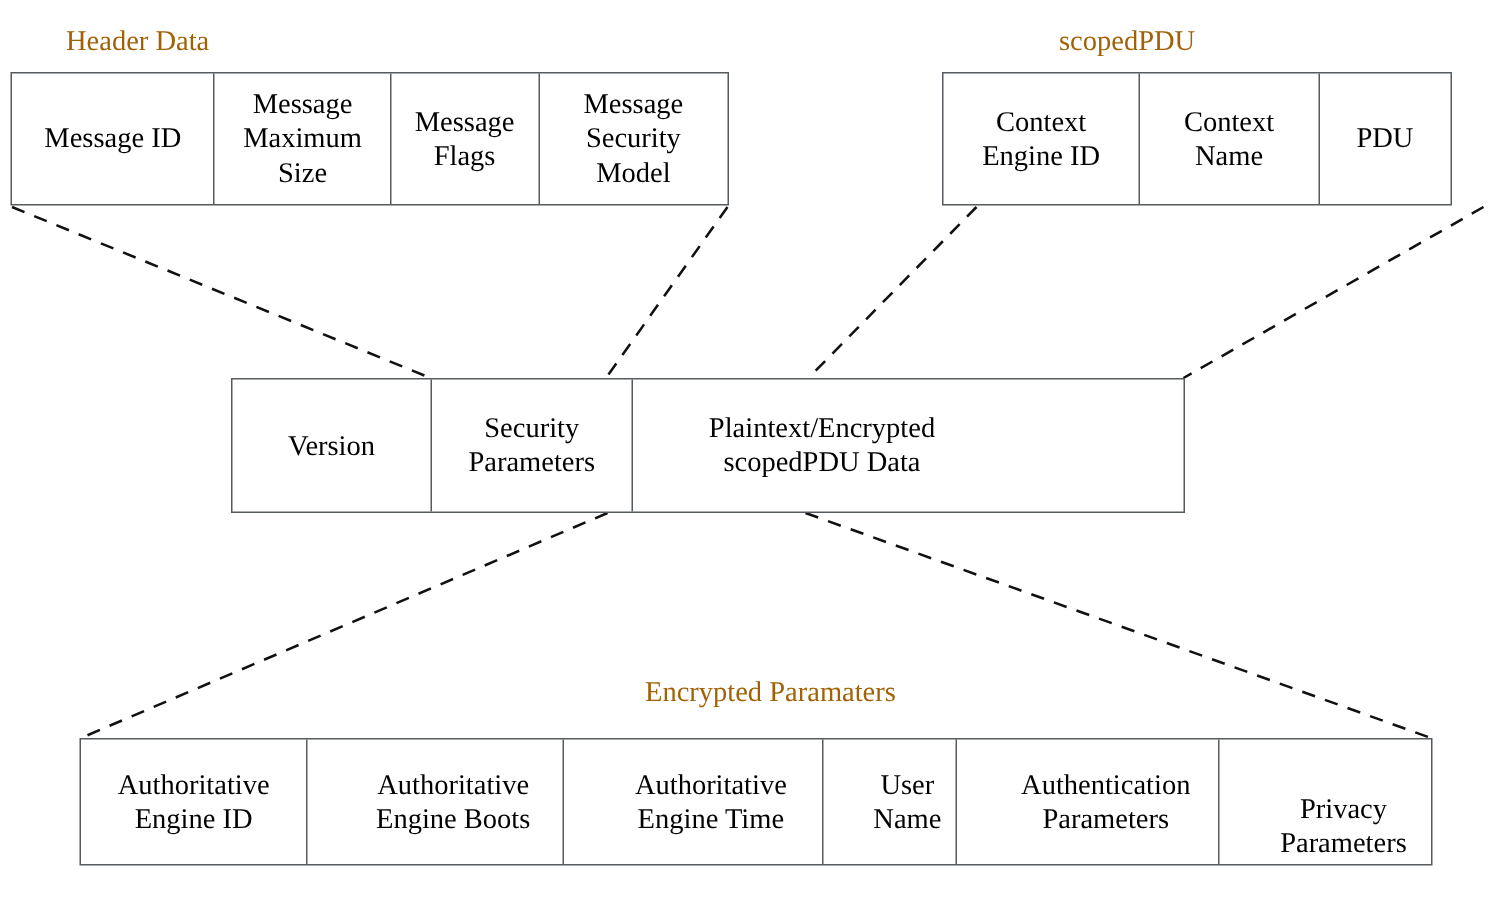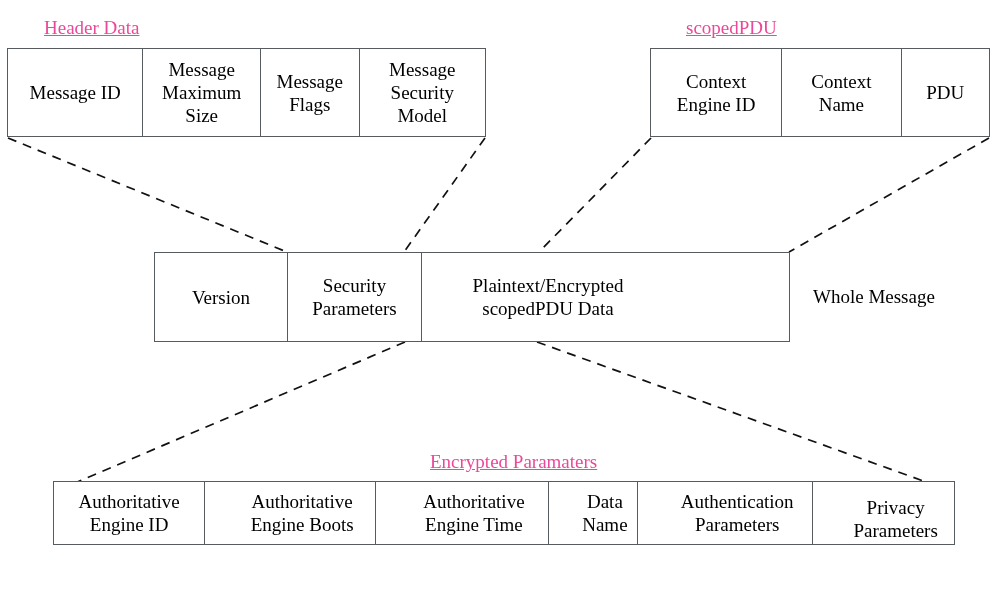--- a/index.html
+++ b/index.html
@@ -22,22 +22,21 @@
     top: 0;
     width: 1007px;
     height: 603px;
     pointer-events: none;
   }
   .group-label {
     position: absolute;
     font-size: 19px;
     line-height: 22px;
     white-space: nowrap;
-    color: #ec4899;
-    text-decoration: underline;
+    color: #a16207;
   }
   .boxrow {
     position: absolute;
     display: flex;
     box-sizing: border-box;
     border: 1.4px solid #555b5e;
     background: #ffffff;
   }
   .cell {
     box-sizing: border-box;
@@ -97,23 +96,23 @@
       <span>Message
 Flags</span>
     </div>
     <div class="cell" style="width:126px;">
       <span>Message
 Security
 Model</span>
     </div>
   </div>
 
-  <div class="group-label" style="left:686px; top:17px;">scopedPDU</div>
+  <div class="group-label" style="left:706px; top:17px;">scopedPDU</div>
 
-  <div class="boxrow" style="left:650px; top:48px; width:340px; height:89px;">
+  <div class="boxrow" style="left:628px; top:48px; width:340px; height:89px;">
     <div class="cell" style="width:132px;">
       <span>Context
 Engine ID</span>
     </div>
     <div class="cell" style="width:120px;">
       <span>Context
 Name</span>
     </div>
     <div class="cell" style="width:88px;">
       <span>PDU</span>
@@ -127,39 +126,38 @@
     <div class="cell" style="width:134px;">
       <span>Security
 Parameters</span>
     </div>
     <div class="cell" style="width:252px;">
       <span>Plaintext/Encrypted
 scopedPDU Data</span>
     </div>
   </div>
 
-  <div class="side-label" style="left:813px; top:286px;">Whole Message</div>
 
   <div class="group-label" style="left:430px; top:451px;">Encrypted Paramaters</div>
 
-  <div class="boxrow" style="left:53px; top:481px; width:902px; height:64px;gap:24px;">
+  <div class="boxrow" style="left:53px; top:492px; width:902px; height:85px;gap:24px;">
     <div class="cell" style="width:175px;">
       <span>Authoritative
 Engine ID</span>
     </div>
     <div class="cell" style="width:170px;">
       <span>Authoritative
 Engine Boots</span>
     </div>
     <div class="cell" style="width:172px;">
       <span>Authoritative
 Engine Time</span>
     </div>
     <div class="cell" style="width:75px;">
-      <span>Data
+      <span>User
 Name</span>
     </div>
     <div class="cell" style="width:175px;">
       <span>Authentication
 Parameters</span>
     </div>
     <div class="cell" style="width:135px;align-items:flex-end;">
       <span>Privacy
 Parameters</span>
     </div>

